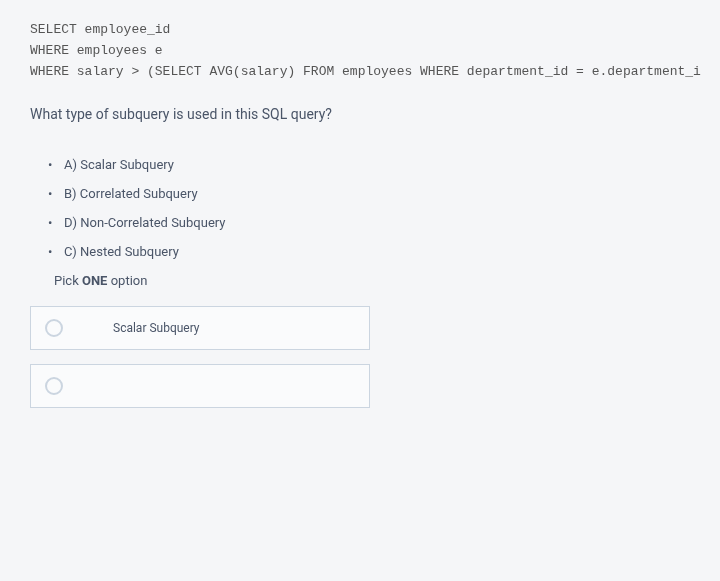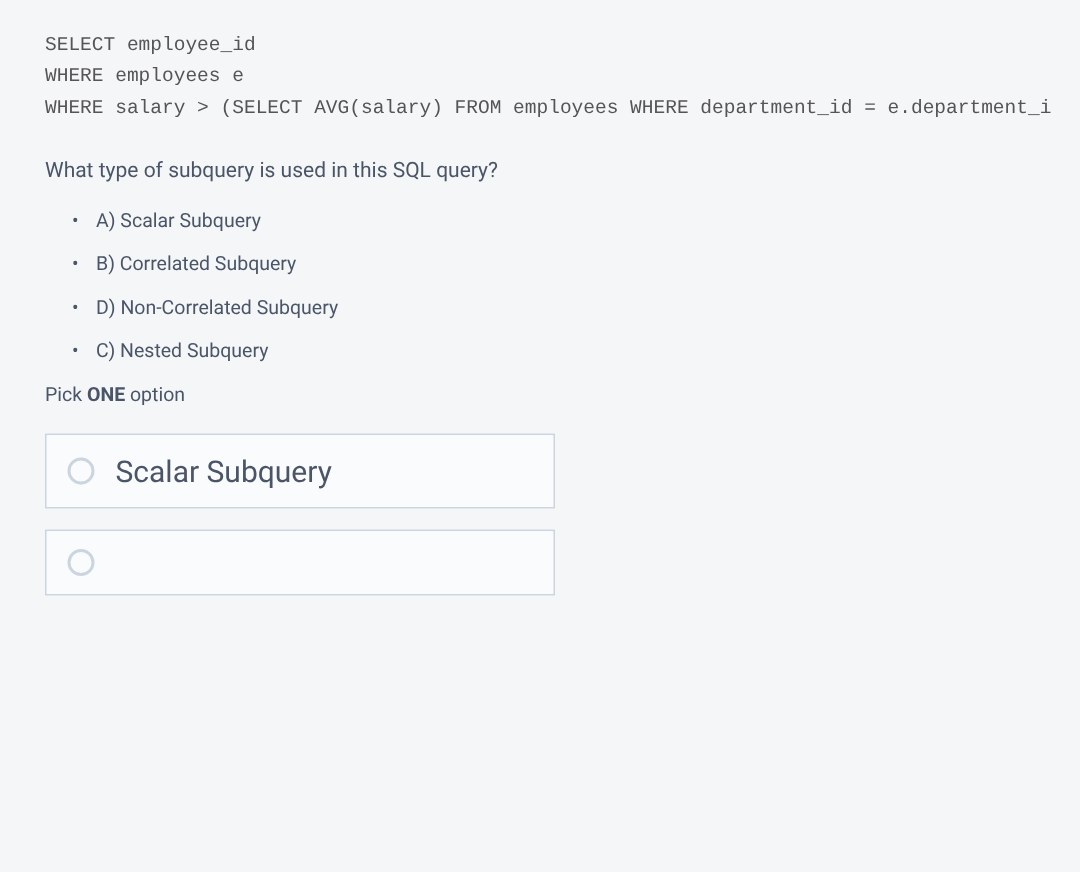--- a/index.html
+++ b/index.html
@@ -20,21 +20,21 @@
       font-family: "Courier New", monospace;
       font-size: 13px;
       line-height: 1.6;
       color: #555;
       margin-bottom: 24px;
       white-space: pre;
     }
     .question-text {
       font-size: 14px;
       color: #4a5568;
-      margin-bottom: 18px;
+      margin-bottom: 35px;
     }
     .choices-list {
       list-style: none;
       padding-left: 18px;
       margin-bottom: 6px;
     }
     .choices-list li {
       position: relative;
       font-size: 13px;
       color: #4a5568;
@@ -44,20 +44,21 @@
     .choices-list li::before {
       content: "•";
       position: absolute;
       left: 0;
       color: #4a5568;
     }
     .instruction {
       font-size: 13px;
       color: #4a5568;
       margin-bottom: 18px;
+      margin-left: 24px;
     }
     .instruction strong {
       font-weight: 700;
     }
     .options-container {
       display: flex;
       flex-direction: column;
       gap: 14px;
     }
     .option-box {
@@ -71,22 +72,23 @@
     }
     .radio-circle {
       width: 18px;
       height: 18px;
       border: 2px solid #cbd5e0;
       border-radius: 50%;
       margin-right: 14px;
       flex-shrink: 0;
     }
     .option-label {
-      font-size: 20px;
+      font-size: 12px;
       color: #4a5568;
+      margin-left: 36px;
     }
   </style>
 </head>
 <body>
 
 <div class="code-block"><span>SELECT employee_id</span>
 <span>WHERE employees e</span>
 <span>WHERE salary &gt; (SELECT AVG(salary) FROM employees WHERE department_id = e.department_i</span></div>
 
 <div class="question-text">What type of subquery is used in this SQL query?</div>

